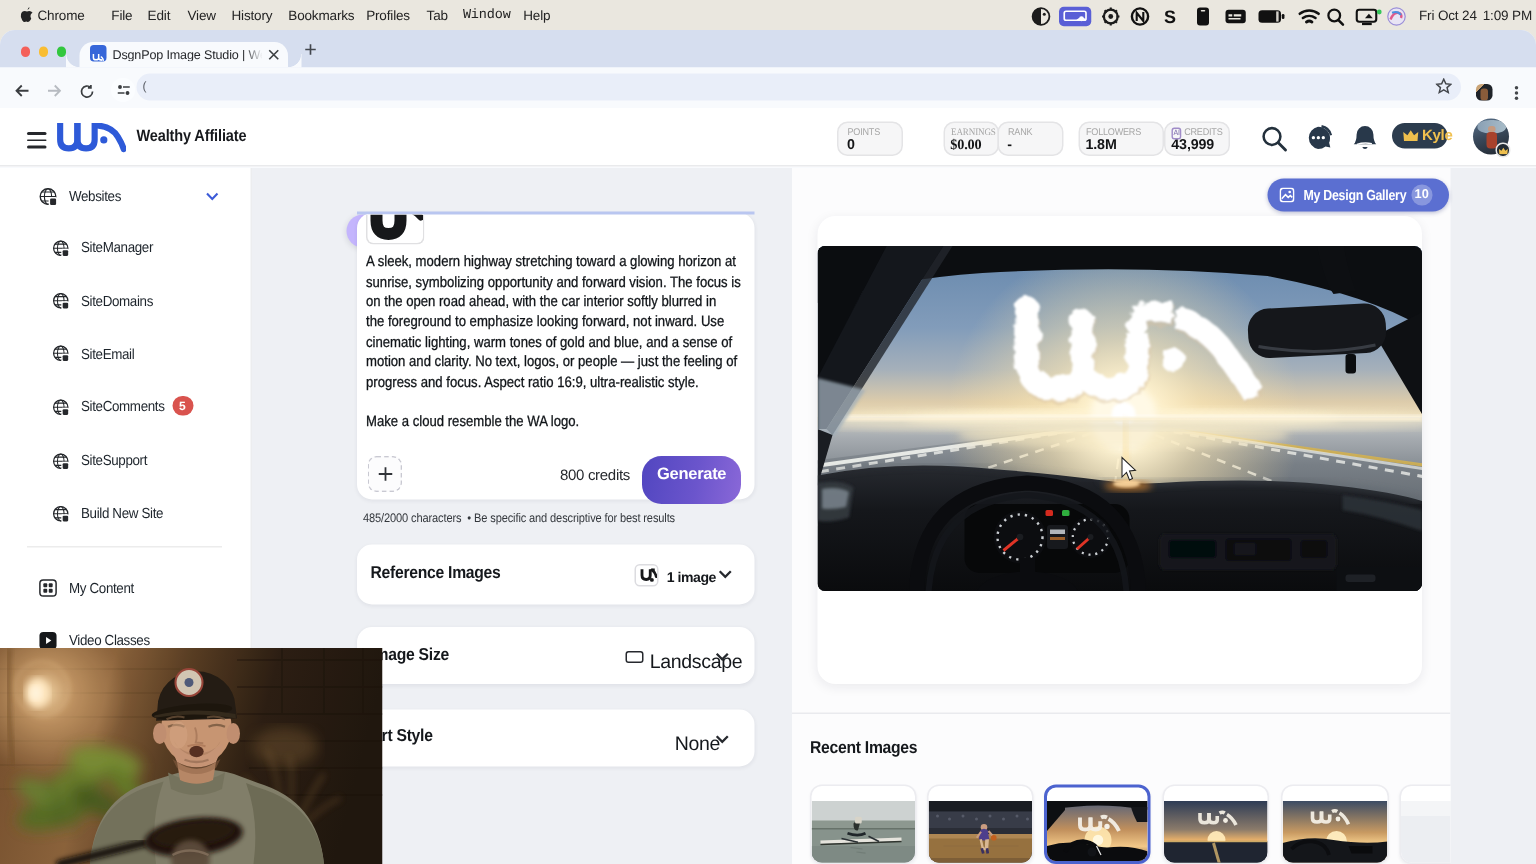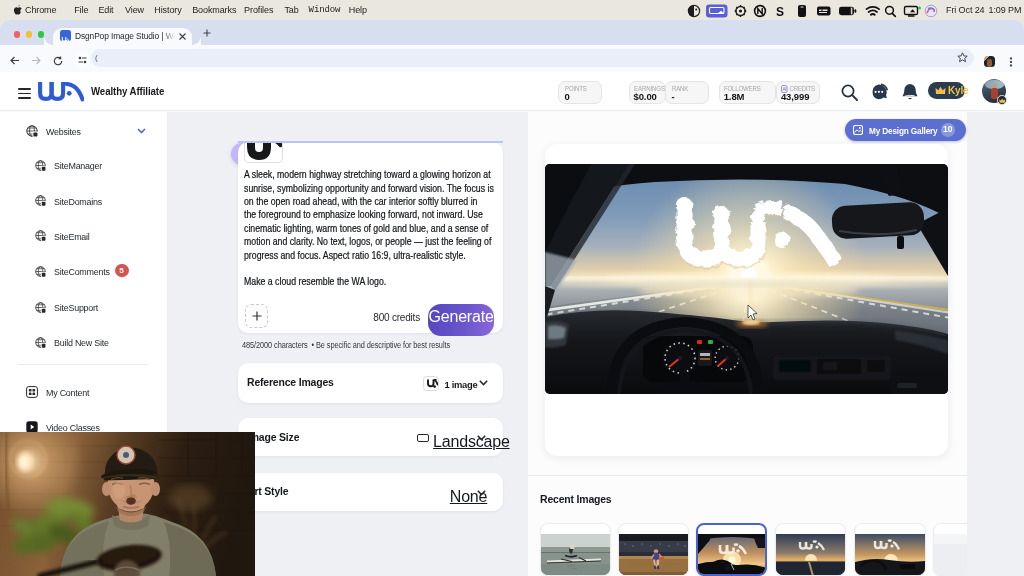--- a/index.html
+++ b/index.html
@@ -31,21 +31,21 @@
 
   
   #page { position:absolute; left:0; top:91.5px; width:1024px; height:464.5px; background:#eef0f4; }
   #sidebar { position:absolute; left:0; top:0; width:168px; height:559px; background:#ffffff; border-right:1px solid #ecedef; }
   .srow { position:absolute; color:#1d242b; font-size:9.7px; letter-spacing:-0.25px; white-space:nowrap; }
   span.srow { transform:scaleX(0.92); transform-origin:0 0; }
   #rightpanel { position:absolute; left:527.5px; top:0; width:439.2px; height:464.5px; background:#fcfcfd; overflow:hidden; }
 
   .card { position:absolute; background:#ffffff; border-radius:10px; box-shadow:0 1px 3px rgba(25,30,50,0.07); }
   .ctitle { position:absolute; font-weight:bold; font-size:11.5px; color:#15181c; letter-spacing:-0.2px; white-space:nowrap; transform:scaleX(0.91); transform-origin:0 0; }
-  .rlab { position:absolute; font-size:16px; color:#15181c; letter-spacing:-0.2px;text-decoration:underline; }
+  .rlab { position:absolute; font-size:13px; color:#15181c; letter-spacing:-0.2px; }
 
   #video { position:absolute; left:0; top:432px; width:255px; height:144px; }
 </style>
 </head>
 <body>
 
 <div id="menubar">
   <svg class="abs" style="left:12.5px; top:4px;" width="10" height="12" viewBox="0 0 10 12">
       <path d="M5.4,2.6 q0.1,-1.3 1.2,-1.9 q0.3,1.2 -1.2,1.9z" fill="#232323"></path>
       <path d="M7.3,6.7 q0,-1.5 1.4,-2.2 q-0.8,-1.2 -2.2,-1.2 q-0.9,0 -1.5,0.4 q-0.6,-0.4 -1.5,-0.4 q-1.9,0 -2.5,2 q-0.6,2.2 0.9,4.3 q0.7,1 1.5,1 q0.8,-0.1 1.1,-0.3 q0.4,0.2 1.1,0.3 q0.9,0 1.6,-1.1 q0.4,-0.6 0.6,-1.2 q-0.5,-0.6 -0.5,-1.6z" fill="#232323"></path>
@@ -183,21 +183,21 @@
         <path d="M27.8,1.8 Q36.5,2.6 40.6,9.2 Q43.4,13.8 44.5,17.4" stroke-linecap="round"></path>
       </g>
       <circle cx="31.2" cy="11.3" r="2.4" fill="#2e5ad8"></circle>
     </svg>
     <div class="abs" style="left:90.6px; top:13.5px; font-size:11px; font-weight:bold; color:#17191d; white-space:nowrap; letter-spacing:-0.1px; transform:scaleX(0.88); transform-origin:0 0;">Wealthy Affiliate</div>
 
     <div class="pill" style="left:557.6px; width:44px;">
         <div class="lab">POINTS</div>
         <div class="val">0</div>
       </div>
-    <div class="pill" style="left:629px; width:37px; padding-left:3.5px;">
+    <div class="pill" style="left:629px; width:37px; padding-left:3.5px;font-family:Liberation Serif, serif;">
         <div class="lab" style="letter-spacing:-0.1px;">EARNINGS</div>
         <div class="val">$0.00</div>
       </div>
     <div class="pill" style="left:664.5px; width:44px;">
         <div class="lab">RANK</div>
         <div class="val">-</div>
       </div>
     <div class="pill" style="left:718.7px; width:57px; padding-left:4px;">
         <div class="lab" style="letter-spacing:-0.15px;">FOLLOWERS</div>
         <div class="val">1.8M</div>
@@ -362,21 +362,21 @@
       progress and focus. Aspect ratio 16:9, ultra-realistic style.<br>
       <br>
       Make a cloud resemble the WA logo.
     </div>
     <div class="abs" style="left:245px; top:192.5px; width:23.3px; height:23.8px; border:1.4px dashed #c9c9d2; border-radius:6px; background:#fcfcfd;">
       <svg class="abs" style="left:5.6px; top:5.8px;" width="10" height="10" viewBox="0 0 10 10">
           <path d="M5,0.5 V9.5 M0.5,5 H9.5" stroke="#303338" stroke-width="1.2"></path>
         </svg>
     </div>
     <span class="abs sq" style="left:340px; top:200.5px; width:80px; text-align:right; font-size:10px; color:#26292e;">800 credits</span>
-    <div class="abs" style="left:428.3px; top:192.2px; width:65.6px; height:32px; border-radius:13px; background:linear-gradient(100deg,#5146c0 0%,#6b55cc 55%,#8a68d8 100%); color:#fff; font-weight:normal; font-size:16px; text-align:center; line-height:25px; letter-spacing:-0.2px;">Generate</div>
+    <div class="abs" style="left:428.3px; top:192.2px; width:65.6px; height:32px; border-radius:13px; background:linear-gradient(100deg,#5146c0 0%,#6b55cc 55%,#8a68d8 100%); color:#fff; font-weight:bold; font-size:11px; text-align:center; line-height:25px; letter-spacing:-0.2px;">Generate</div>
     <span class="abs" style="left:242px; top:228.5px; font-size:8.3px; color:#33373c; white-space:nowrap; letter-spacing:-0.1px; transform:scaleX(0.89); transform-origin:0 0;">485/2000 characters &nbsp;•&nbsp;Be specific and descriptive for best results</span>
 
     <div class="card" style="left:237.5px; top:251.1px; width:265.6px; height:40.5px;"></div>
     <div class="ctitle" style="left:247.1px; top:264px; font-size:11.5px;">Reference Images</div>
     <div class="abs" style="left:423.2px; top:264.1px; width:15.6px; height:15.6px; border:1px solid #dcdce0; border-radius:3.5px; overflow:hidden; background:#fff;">
       <svg width="14" height="14" viewBox="0 0 14 14" style="margin:0.5px;">
           <path d="M3,2.5 v4 q0,2.8 2.8,2.8 q2.7,0 2.7,-2.8 v-4" fill="none" stroke="#17181a" stroke-width="1.9"></path>
           <path d="M9.5,3 q2.3,1.2 3,4.5" fill="none" stroke="#17181a" stroke-width="1.8" stroke-linecap="round"></path>
           <circle cx="9.6" cy="9.6" r="1.3" fill="#17181a"></circle>
           <path d="M9.5,2.8 h2" stroke="#17181a" stroke-width="1.6"></path>

